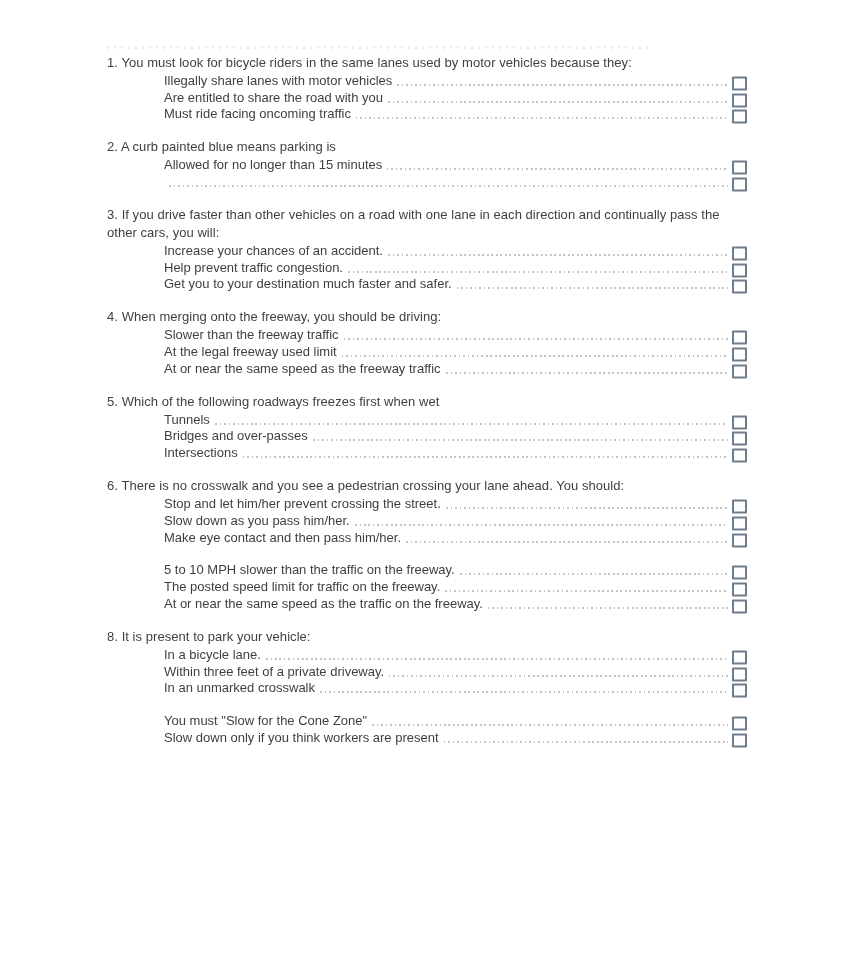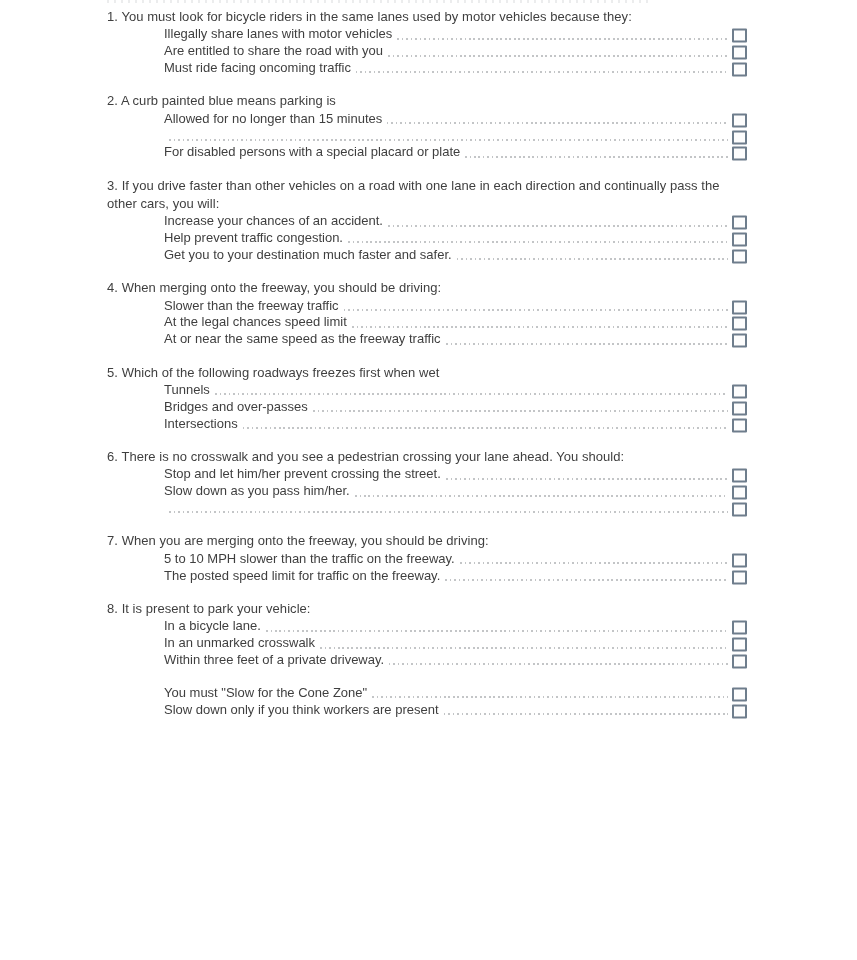--- a/index.html
+++ b/index.html
@@ -12,20 +12,21 @@
   body{
     width:857px;height:960px;
     font-family:"Liberation Sans", sans-serif;
     color:var(--text);
     position:relative;
     overflow:hidden;
   }
   .page{
     padding:8px 110px 0 107px;
     position:relative;
+    margin-top:46px;
   }
   .top-artifact{
     position:absolute;
     top:0;left:107px;
     width:545px;height:3px;
     background:repeating-linear-gradient(90deg, rgba(130,135,140,0.28) 0 2px, transparent 2px 7px);
     opacity:.55;
   }
   .question{
     margin-bottom:16px;
@@ -33,21 +34,21 @@
   .q-title{
     font-size:13px;
     line-height:18px;
     letter-spacing:0.05px;
   }
   .options{
     margin-left:57px;
   }
   .option{
     display:flex;
-    align-items:center;
+    align-items:flex-end;
     height:16.8px;
   }
   .opt-label{
     font-size:13px;
     line-height:16px;
     white-space:nowrap;
     flex:0 0 auto;
   }
   .leader{
     flex:1 1 auto;
@@ -99,25 +100,20 @@
     <div class="options">
       <div class="option">
         <span class="opt-label">Allowed for no longer than 15 minutes</span>
         <span class="leader"></span>
         <span class="checkbox"></span>
       </div>
       <div class="option">
         <span class="leader"></span>
         <span class="checkbox"></span>
       </div>
-      <div class="option">
-        <span class="opt-label">For disabled persons with a special placard or plate</span>
-        <span class="leader"></span>
-        <span class="checkbox"></span>
-      </div>
     </div>
   </section>
 
   <section class="question">
     <div class="q-title"><span>3.</span> <span>If you drive faster than other vehicles on a road with one lane in each direction and continually pass the other cars, you will:</span></div>
     <div class="options">
       <div class="option">
         <span class="opt-label">Increase your chances of an accident.</span>
         <span class="leader"></span>
         <span class="checkbox"></span>
@@ -137,21 +133,21 @@
 
   <section class="question">
     <div class="q-title"><span>4.</span> <span>When merging onto the freeway, you should be driving:</span></div>
     <div class="options">
       <div class="option">
         <span class="opt-label">Slower than the freeway traffic</span>
         <span class="leader"></span>
         <span class="checkbox"></span>
       </div>
       <div class="option">
-        <span class="opt-label">At the legal chances speed limit</span>
+        <span class="opt-label">At the legal freeway used limit</span>
         <span class="leader"></span>
         <span class="checkbox"></span>
       </div>
       <div class="option">
         <span class="opt-label">At or near the same speed as the freeway traffic</span>
         <span class="leader"></span>
         <span class="checkbox"></span>
       </div>
     </div>
   </section>
@@ -184,60 +180,65 @@
         <span class="opt-label">Stop and let him/her prevent crossing the street.</span>
         <span class="leader"></span>
         <span class="checkbox"></span>
       </div>
       <div class="option">
         <span class="opt-label">Slow down as you pass him/her.</span>
         <span class="leader"></span>
         <span class="checkbox"></span>
       </div>
       <div class="option">
-        <span class="leader"></span>
-        <span class="checkbox"></span>
-      </div>
-    </div>
-  </section>
-
-  <section class="question">
-    <div class="q-title"><span>7.</span> <span>When you are merging onto the freeway, you should be driving:</span></div>
+        <span class="opt-label">Make eye contact and then pass him/her.</span>
+        <span class="leader"></span>
+        <span class="checkbox"></span>
+      </div>
+    </div>
+  </section>
+
+  <section class="question">
     <div class="options">
       <div class="option">
         <span class="opt-label">5 to 10 MPH slower than the traffic on the freeway.</span>
         <span class="leader"></span>
         <span class="checkbox"></span>
       </div>
       <div class="option">
         <span class="opt-label">The posted speed limit for traffic on the freeway.</span>
         <span class="leader"></span>
         <span class="checkbox"></span>
       </div>
+      <div class="option">
+        <span class="opt-label">At or near the same speed as the traffic on the freeway.</span>
+        <span class="leader"></span>
+        <span class="checkbox"></span>
+      </div>
     </div>
   </section>
 
   <section class="question">
     <div class="q-title"><span>8.</span> <span>It is present to park your vehicle:</span></div>
     <div class="options">
       <div class="option">
         <span class="opt-label">In a bicycle lane.</span>
         <span class="leader"></span>
         <span class="checkbox"></span>
       </div>
       <div class="option">
+        <span class="opt-label">Within three feet of a private driveway.</span>
+        <span class="leader"></span>
+        <span class="checkbox"></span>
+      </div>
+      <div class="option">
         <span class="opt-label">In an unmarked crosswalk</span>
         <span class="leader"></span>
         <span class="checkbox"></span>
       </div>
-      <div class="option">
-        <span class="opt-label">Within three feet of a private driveway.</span>
-        <span class="leader"></span>
-        <span class="checkbox"></span>
-      </div>
     </div>
   </section>
 
   <section class="question">
     <div class="options">
       <div class="option">
         <span class="opt-label">You must "Slow for the Cone Zone"</span>
         <span class="leader"></span>
         <span class="checkbox"></span>
       </div>

